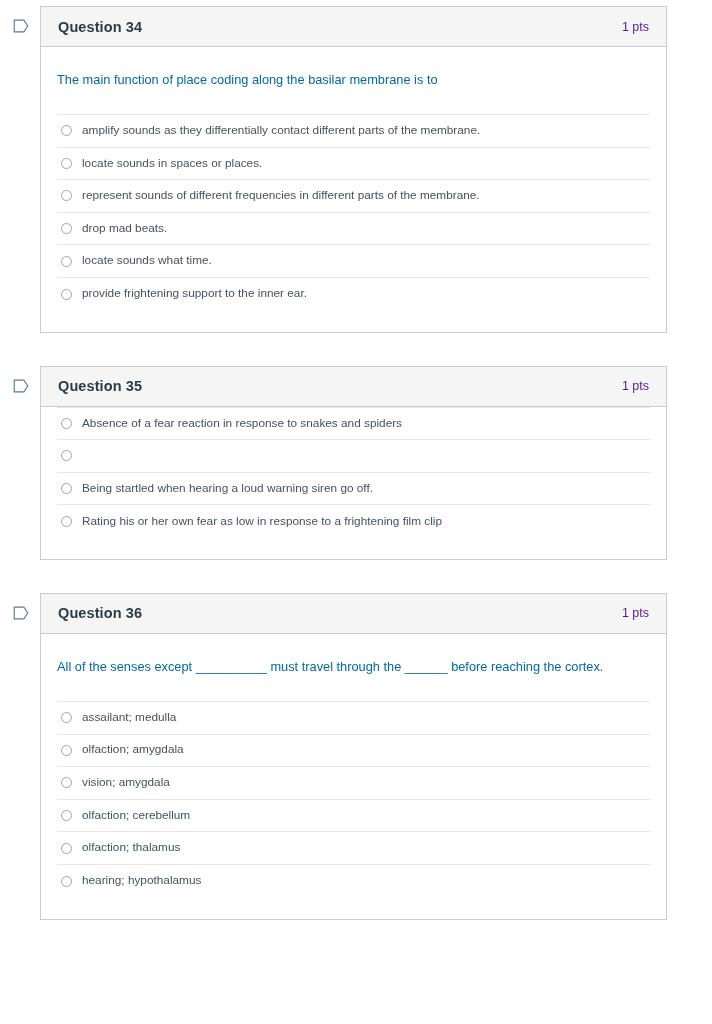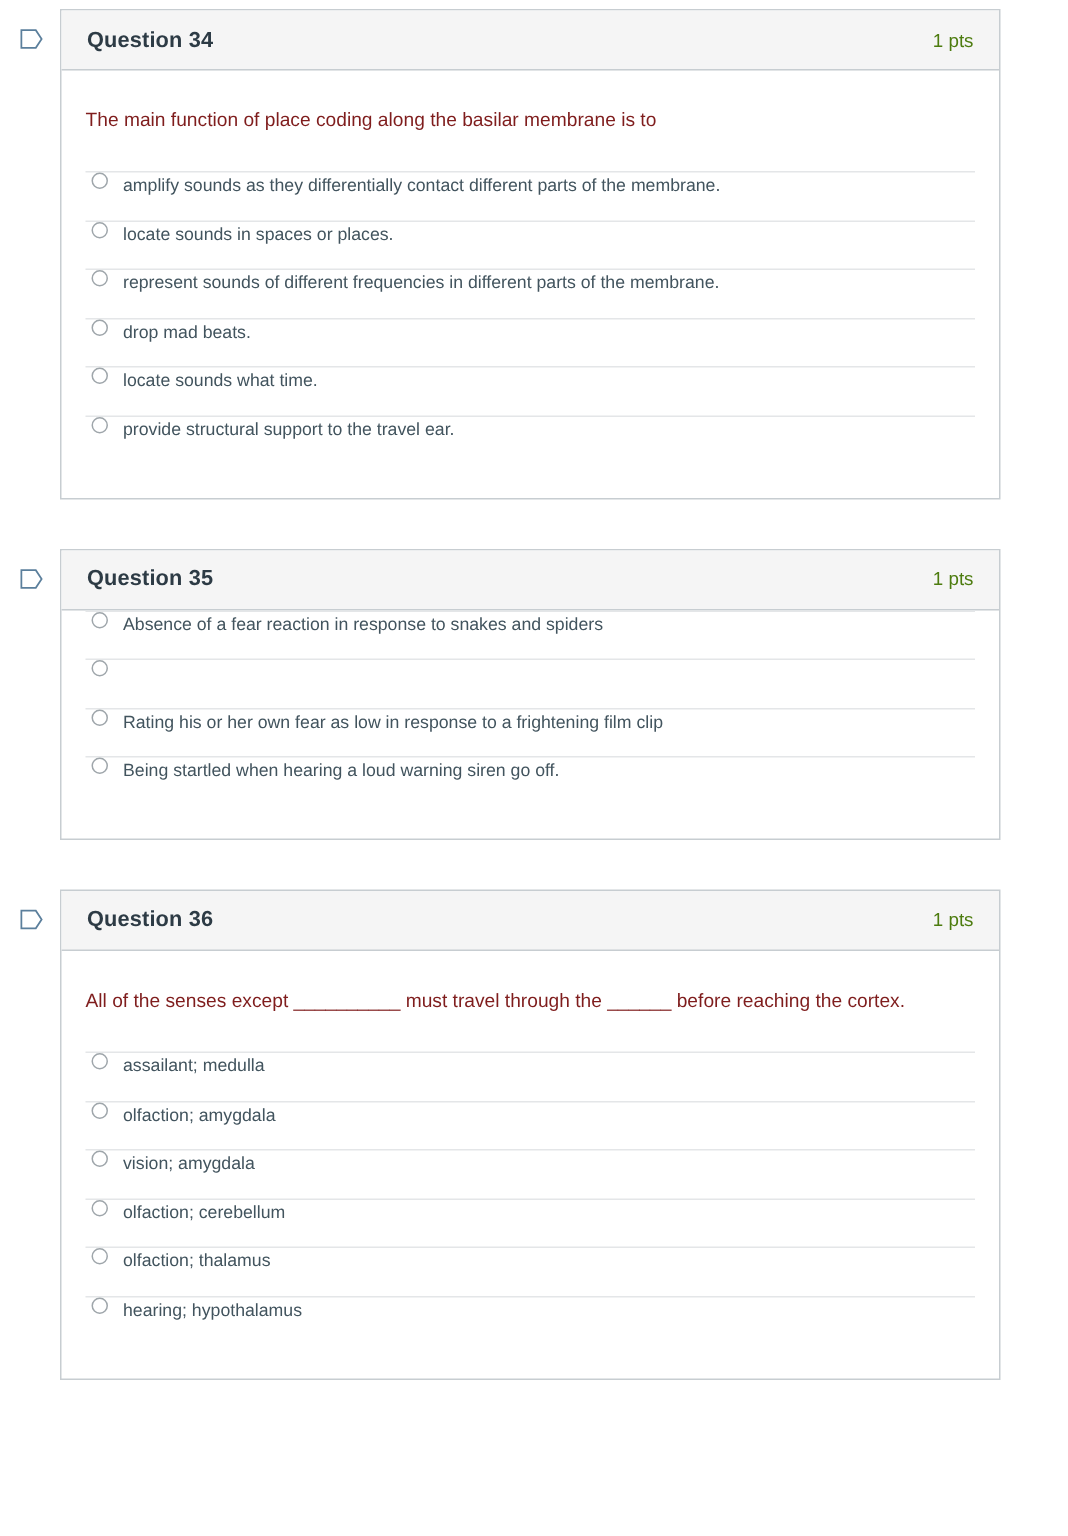--- a/index.html
+++ b/index.html
@@ -65,44 +65,45 @@
     padding: 0 17px 0 17px;
   }
   .question-title {
     font-size: 14.5px;
     font-weight: bold;
     color: #2d3b45;
     letter-spacing: 0.1px;
   }
   .question-points {
     font-size: 12.5px;
-    color: #4d7c0f;
+    color: #4c1d95;
     font-weight: normal;
   }
 
   .question-body {
     padding: 0 16px 0 16px;
   }
 
   .question-text {
     font-size: 12.8px;
     line-height: 1.72;
-    color: #7f1d1d;
+    color: #0369a1;
     padding: 22px 2px 23px 0px;
     max-width: 590px;
   }
 
   .answers {
     margin: 0;
     padding: 0 0 21px 0;
     list-style: none;
     border-top: 1px solid #e4e6e8;
   }
   .answer-row {
     display: flex;
+    align-items: center;
     min-height: 32.6px;
     padding: 0 0 0 2px;
     border-bottom: 1px solid #e4e6e8;
   }
   .answer-row:last-child { border-bottom: none; }
 
   .radio {
     flex: 0 0 auto;
     width: 11px;
     height: 11px;
@@ -154,21 +155,21 @@
             <li class="answer-row">
               <span class="radio"></span>
               <span class="answer-label">drop mad beats.</span>
             </li>
             <li class="answer-row">
               <span class="radio"></span>
               <span class="answer-label">locate sounds what time.</span>
             </li>
             <li class="answer-row">
               <span class="radio"></span>
-              <span class="answer-label">provide structural support to the travel ear.</span>
+              <span class="answer-label">provide frightening support to the inner ear.</span>
             </li>
           </ul>
         </div>
       </div>
     </div>
     <div class="question-block">
       <div class="flag-gutter">
         <span>
           <svg class="flag-icon" viewBox="0 0 20 20">
             <path d="M2.5 3.5 H13.2 L17.5 10 L13.2 16.5 H2.5 Z" fill="none" stroke="#5b7f9c" stroke-width="1.3"></path>
@@ -184,25 +185,25 @@
           <ul class="answers">
             <li class="answer-row">
               <span class="radio"></span>
               <span class="answer-label">Absence of a fear reaction in response to snakes and spiders</span>
             </li>
             <li class="answer-row">
               <span class="radio"></span>
             </li>
             <li class="answer-row">
               <span class="radio"></span>
+              <span class="answer-label">Being startled when hearing a loud warning siren go off.</span>
+            </li>
+            <li class="answer-row">
+              <span class="radio"></span>
               <span class="answer-label">Rating his or her own fear as low in response to a frightening film clip</span>
-            </li>
-            <li class="answer-row">
-              <span class="radio"></span>
-              <span class="answer-label">Being startled when hearing a loud warning siren go off.</span>
             </li>
           </ul>
         </div>
       </div>
     </div>
     <div class="question-block">
       <div class="flag-gutter">
         <span>
           <svg class="flag-icon" viewBox="0 0 20 20">
             <path d="M2.5 3.5 H13.2 L17.5 10 L13.2 16.5 H2.5 Z" fill="none" stroke="#5b7f9c" stroke-width="1.3"></path>

